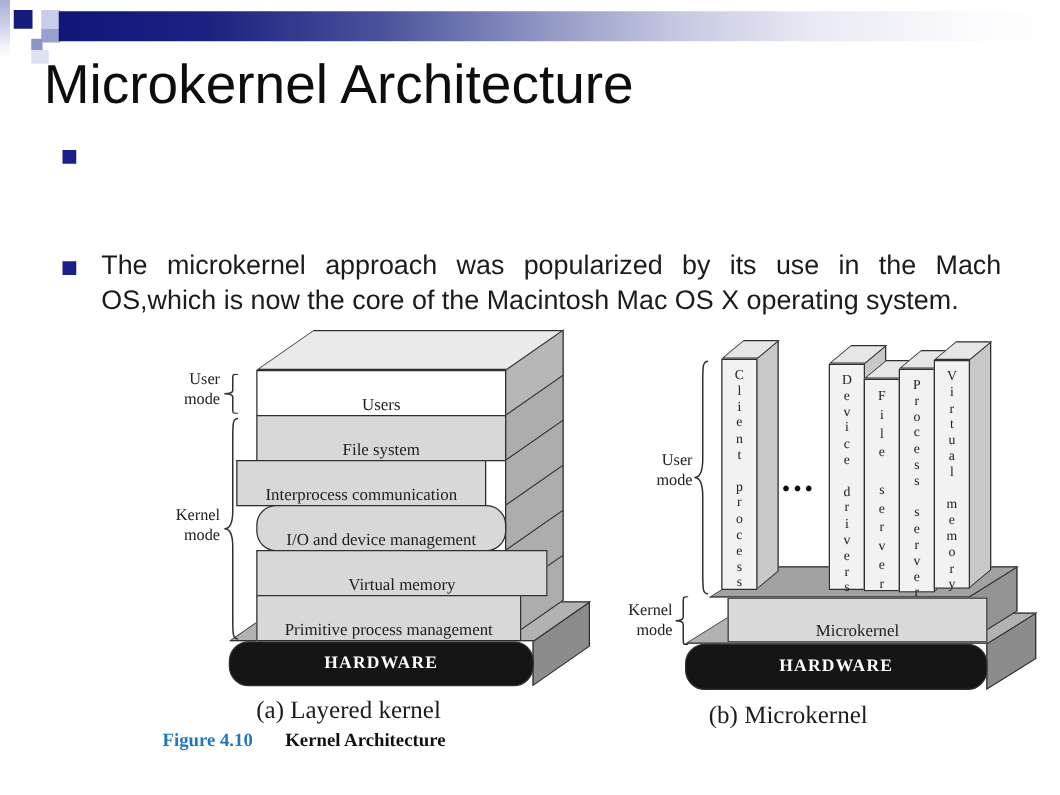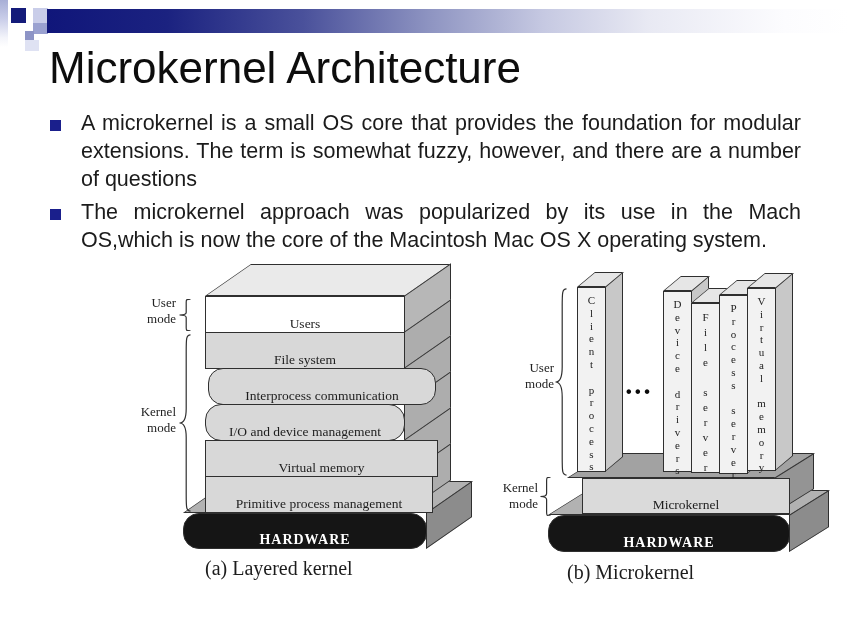--- a/index.html
+++ b/index.html
@@ -7,37 +7,37 @@
     position:relative; width:848px; height:636px; background:#ffffff;
     overflow:hidden; font-family:"Liberation Sans", sans-serif;
   }
   
   .strip { position:absolute; left:0; top:0; width:8px; height:47px;
     background:linear-gradient(180deg,#a8afd6 0%,#c9cde9 40%,#f3f4fa 80%,#ffffff 100%); }
   .sq { position:absolute; }
   .banner { position:absolute; left:47px; top:9px; width:801px; height:24px;
     background:linear-gradient(90deg,#10167a 0%,#1b2280 15%,#4a519b 32%,#8f95c2 48%,#c6c9e2 62%,#e8e9f3 75%,#fcfcfe 92%,#ffffff 100%); }
   
-  .title { position:absolute; left:49px; top:44px; font-size:44px; line-height:1.1;
+  .title { position:absolute; left:35px; top:44px; font-size:44px; line-height:1.1;
     color:#0d0d0d; letter-spacing:0; white-space:nowrap; }
   .bullet-sq { position:absolute; width:11px; height:11px; background:#1a1f8c; }
   .bullet-text { position:absolute; left:81px; width:720px; font-size:21.5px;
     line-height:28px; color:#1b1b1b; text-align:justify; }
   
   .face { position:absolute; box-sizing:border-box; border:1px solid #2f2f2f; }
   .skx55 { transform:skewX(-55.2deg); transform-origin:0 100%; }
   .skx58 { transform:skewX(-58deg);   transform-origin:0 100%; }
   .skx50 { transform:skewX(-50.2deg); transform-origin:0 100%; }
   .sky35 { transform:skewY(-34.8deg); transform-origin:0 0; }
   .sky32 { transform:skewY(-32deg);   transform-origin:0 0; }
   .sky40 { transform:skewY(-39.8deg); transform-origin:0 0; }
   .layer { background:#d8d8d8; display:flex; align-items:flex-end; justify-content:center;
     font-family:"Liberation Serif",serif; font-size:13.5px; color:#1d1d1d; }
   .layer-side { background:#adadad; }
-  .hw { background:#151515; display:flex; align-items:flex-end; justify-content:center;border-radius:16px; }
+  .hw { background:#151515; display:flex; align-items:center; justify-content:center;border-radius:16px; }
   .hw span { font-family:"Liberation Serif",serif; font-weight:bold; font-size:14px;
     color:#ffffff; letter-spacing:1px; }
   .p-front { background:#f2f2f2; }
   .p-top { background:#e6e6e6; }
   .p-side { background:#c8c8c8; }
   .vtext { position:absolute; left:0; right:0; top:6px; text-align:center;
     font-family:"Liberation Serif",serif; font-size:11px; line-height:12.8px;
     color:#222; white-space:pre; }
   .modelabel { position:absolute; text-align:right; font-family:"Liberation Serif",serif;
     font-size:13px; line-height:16px; color:#222; }
@@ -59,21 +59,20 @@
   <div class="sq" style="left:11px;top:8px;width:15px;height:15px;background:#141b7a;"></div>
   <div class="sq" style="left:33px;top:8px;width:15px;height:15px;background:#c9cde9;"></div>
   <div class="sq" style="left:33px;top:23px;width:15px;height:11px;background:#9aa1d0;"></div>
   <div class="sq" style="left:25px;top:31px;width:9px;height:9px;background:#8d94c6;"></div>
   <div class="sq" style="left:25px;top:40px;width:14px;height:11px;background:#dfe2f3;"></div>
   <div class="banner"></div>
 
   <div class="title">Microkernel Architecture</div>
 
   <div class="bullet-sq" style="left:50px;top:120px;"></div>
-  <div class="bullet-text" style="top:109px;">A microkernel is a small OS core that provides the foundation for modular extensions. The term is somewhat fuzzy, however, and there are a number of questions</div>
   <div class="bullet-sq" style="left:50px;top:209px;"></div>
   <div class="bullet-text" style="top:198px;">The microkernel approach was popularized by its use in the Mach OS,which is now the core of the Macintosh Mac OS X operating system.</div>
 
   <div class="face skx55" style="left:183px;top:481px;width:244px;height:32px;background:#b2b2b2;"></div>
   <div class="face sky35" style="left:426px;top:513px;width:46px;height:36px;background:#8c8c8c;"></div>
   <div class="face hw" style="left:183px;top:513px;width:244px;height:36px;">
     <span>HARDWARE</span>
   </div>
 
   <div class="face skx55" style="left:205px;top:264px;width:200px;height:32px;background:#eaeaea;"></div>
@@ -84,30 +83,30 @@
   <div class="face layer-side sky35" style="left:404px;top:404px;width:47px;height:37px;"></div>
   <div class="face layer-side sky35" style="left:404px;top:440px;width:47px;height:37px;"></div>
   <div class="face layer-side sky35" style="left:404px;top:476px;width:47px;height:37px;"></div>
 
   <div class="face layer" style="left:205px;top:296px;width:200px;height:37px;background:#ffffff;">
       <span>Users</span>
     </div>
   <div class="face layer" style="left:205px;top:332px;width:200px;height:37px;">
       <span>File system</span>
     </div>
-  <div class="face layer" style="left:208px;top:368px;width:228px;height:37px;border-radius:15px;">
+  <div class="face layer" style="left:189px;top:368px;width:200px;height:37px;">
       <span>Interprocess communication</span>
     </div>
   <div class="face layer" style="left:205px;top:404px;width:200px;height:37px;border-radius:16px;">
       <span>I/O and device management</span>
     </div>
   <div class="face layer" style="left:205px;top:440px;width:233px;height:37px;">
       <span>Virtual memory</span>
     </div>
-  <div class="face layer" style="left:205px;top:476px;width:228px;height:37px;">
+  <div class="face layer" style="left:205px;top:476px;width:212px;height:37px;">
       <span>Primitive process management</span>
     </div>
 
   <div class="modelabel" style="left:132px;top:295px;width:44px;">User mode</div>
   <svg class="brace" style="left:179px;top:299px;" width="12" height="32" viewBox="0 0 12 100" preserveAspectRatio="none">
     <path d="M11.5,0.5 C7.2,0.5 7.2,2.5 7.2,10 L7.2,42 C7.2,48 4.5,50 0.5,50 C4.5,50 7.2,52 7.2,58 L7.2,90 C7.2,97.5 7.2,99.5 11.5,99.5" fill="none" stroke="#2f2f2f" stroke-width="1.2" vector-effect="non-scaling-stroke"></path>
   </svg>
   <div class="modelabel" style="left:126px;top:404px;width:50px;">Kernel mode</div>
   <svg class="brace" style="left:179px;top:334px;" width="12" height="178" viewBox="0 0 12 100" preserveAspectRatio="none">
     <path d="M11.5,0.5 C7.2,0.5 7.2,2.5 7.2,10 L7.2,42 C7.2,48 4.5,50 0.5,50 C4.5,50 7.2,52 7.2,58 L7.2,90 C7.2,97.5 7.2,99.5 11.5,99.5" fill="none" stroke="#2f2f2f" stroke-width="1.2" vector-effect="non-scaling-stroke"></path>
@@ -225,14 +224,17 @@
   <svg class="brace" style="left:555px;top:288px;" width="12" height="188" viewBox="0 0 12 100" preserveAspectRatio="none">
     <path d="M11.5,0.5 C7.2,0.5 7.2,2.5 7.2,10 L7.2,42 C7.2,48 4.5,50 0.5,50 C4.5,50 7.2,52 7.2,58 L7.2,90 C7.2,97.5 7.2,99.5 11.5,99.5" fill="none" stroke="#2f2f2f" stroke-width="1.2" vector-effect="non-scaling-stroke"></path>
   </svg>
   <div class="modelabel" style="left:492px;top:480px;width:46px;">Kernel mode</div>
   <svg class="brace" style="left:540px;top:477px;" width="11" height="39" viewBox="0 0 12 100" preserveAspectRatio="none">
     <path d="M11.5,0.5 C7.2,0.5 7.2,2.5 7.2,10 L7.2,42 C7.2,48 4.5,50 0.5,50 C4.5,50 7.2,52 7.2,58 L7.2,90 C7.2,97.5 7.2,99.5 11.5,99.5" fill="none" stroke="#2f2f2f" stroke-width="1.2" vector-effect="non-scaling-stroke"></path>
   </svg>
 
   <div class="caption" style="left:567px;top:561px;">(b) Microkernel</div>
 
+  <div class="figline">
+    <span class="fignum">Figure 4.10</span><span class="figtitle">Kernel Architecture</span>
+  </div>
 
 </div>
 
 </body></html>

